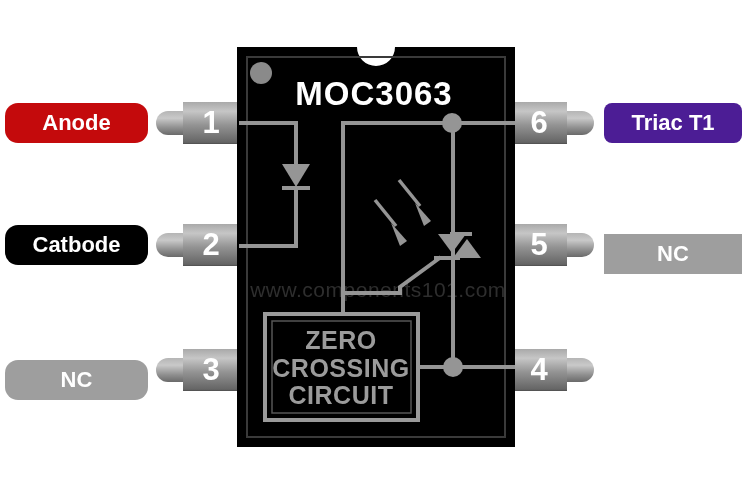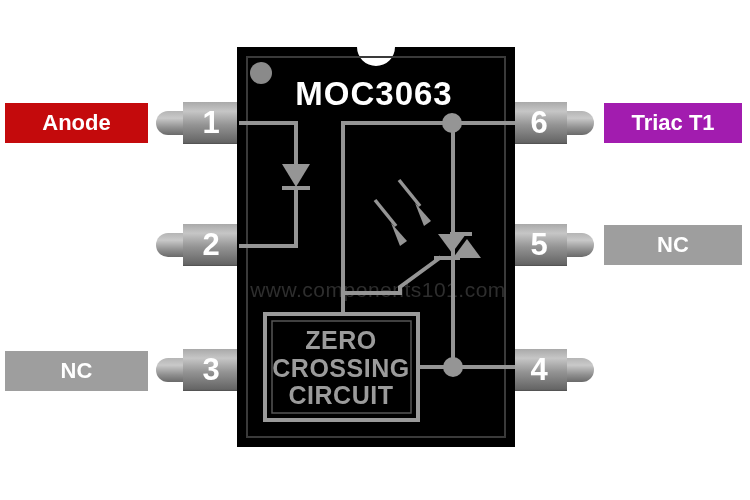--- a/index.html
+++ b/index.html
@@ -5,26 +5,26 @@
   html,body{margin:0;padding:0;background:#fff;}
   #stage{
     position:relative;width:750px;height:500px;background:#ffffff;overflow:hidden;
     font-family:"Liberation Sans",sans-serif;
   }
   
   .label{
     position:absolute;height:40px;line-height:40px;text-align:center;
     font-weight:bold;font-size:22px;color:#ffffff;
   }
-  .label.lft{left:5px;width:143px;}
+  .label.lft{left:5px;width:143px;border-radius:13px;}
   .label.rgt{left:604px;width:138px;}
   .label.red{background:#c40a0c;}
   .label.blk{background:#000000;}
-  .label.gry{background:#9e9e9e;}
-  .label.blu{background:#a21caf;}
+  .label.gry{background:#9e9e9e;margin-top:9px;}
+  .label.blu{background:#4c1d95;border-radius:8px;}
   .t1{top:103px;} .t2{top:225px;} .t3{top:351px;}
   
   .pin-rect{
     position:absolute;width:56px;height:42px;
     background:linear-gradient(180deg,#a9a9a9 0%,#c6c6c6 22%,#939393 55%,#656565 96%,#4d4d4d 100%);
     display:flex;align-items:center;justify-content:center;
     font-weight:bold;font-size:31px;color:#ffffff;
   }
   .pin-rect.left{left:183px;}
   .pin-rect.right{left:511px;}
@@ -120,18 +120,19 @@
     <rect x="272" y="321" width="139" height="92" fill="none" stroke="#565656" stroke-width="1.5"></rect>
     <g fill="#9b9b9b" font-size="25" font-weight="bold" text-anchor="middle" letter-spacing="0.5">
       <text x="341" y="349">ZERO</text>
       <text x="341" y="377">CROSSING</text>
       <text x="341" y="404">CIRCUIT</text>
     </g>
   </svg>
 
   <div class="labellayer">
     <div class="label lft red t1">Anode</div>
+    <div class="label lft blk t2">Catbode</div>
     <div class="label lft gry t3">NC</div>
     <div class="label rgt blu t1">Triac T1</div>
     <div class="label rgt gry t2">NC</div>
   </div>
 
 </div>
 
 </body></html>

